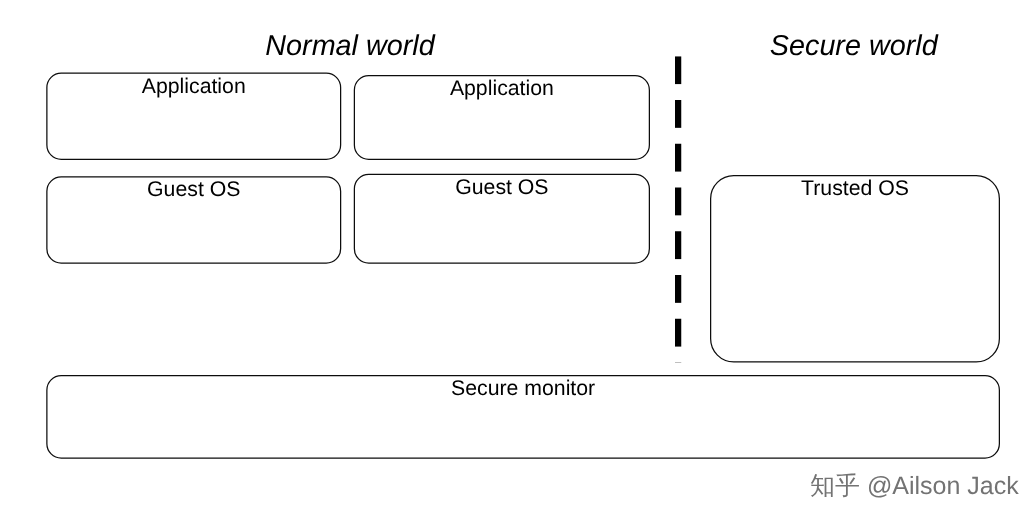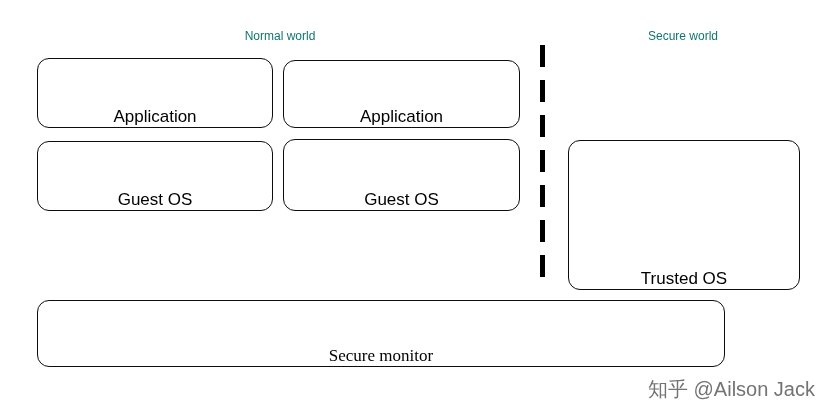--- a/index.html
+++ b/index.html
@@ -14,70 +14,71 @@
   #canvas {
     position: relative;
     width: 829px;
     height: 407px;
     background: #ffffff;
     overflow: hidden;
   }
 
   .world-label {
     position: absolute;
-    font-size: 12px;
+    font-size: 23px;
     line-height: 20px;
-    color: #0f766e;
+    color: #000000;
     text-align: center;
     white-space: nowrap;
     user-select: none;
+    font-style: italic;
   }
   #label-normal {
     left: 120px;
     top: 26px;
     width: 320px;
   }
   #label-secure {
     left: 566px;
     top: 26px;
     width: 234px;
   }
 
   .box {
     position: absolute;
     box-sizing: border-box;
     background: #ffffff;
     border: 1.6px solid #0d0d0d;
     border-radius: 12px;
     display: flex;
-    align-items: flex-end;
+    align-items: flex-start;
     justify-content: center;
   }
   .box > .box-label {
     font-size: 17px;
     line-height: 20px;
     color: #000000;
     text-align: center;
     white-space: nowrap;
     user-select: none;
   }
 
   
   #box-app-1   { left: 37px;  top: 58px;  width: 236px; height: 70px; }
   #box-app-2   { left: 283px; top: 60px;  width: 237px; height: 68px; }
   #box-guest-1 { left: 37px;  top: 141px; width: 236px; height: 70px; }
   #box-guest-2 { left: 283px; top: 139px; width: 237px; height: 72px; }
   #box-hypervisor { left: 37px; top: 221px; width: 483px; height: 69px; }
 
   
   #box-trusted-services { left: 566px; top: 60px;  width: 234px; height: 68px; }
-  #box-trusted-os       { left: 568px; top: 140px; width: 232px; height: 150px; }
+  #box-trusted-os       { left: 568px; top: 140px; width: 232px; height: 150px; border-radius: 19px; }
 
   
-  #box-secure-monitor { left: 37px; top: 300px; width: 688px; height: 67px; font-family: Liberation Serif, serif; }
+  #box-secure-monitor { left: 37px; top: 300px; width: 763px; height: 67px; }
 
   
   #world-divider {
     position: absolute;
     left: 540px;
     top: 45px;
     width: 5px;
     height: 245px;
     background-image: linear-gradient(
       to bottom,

